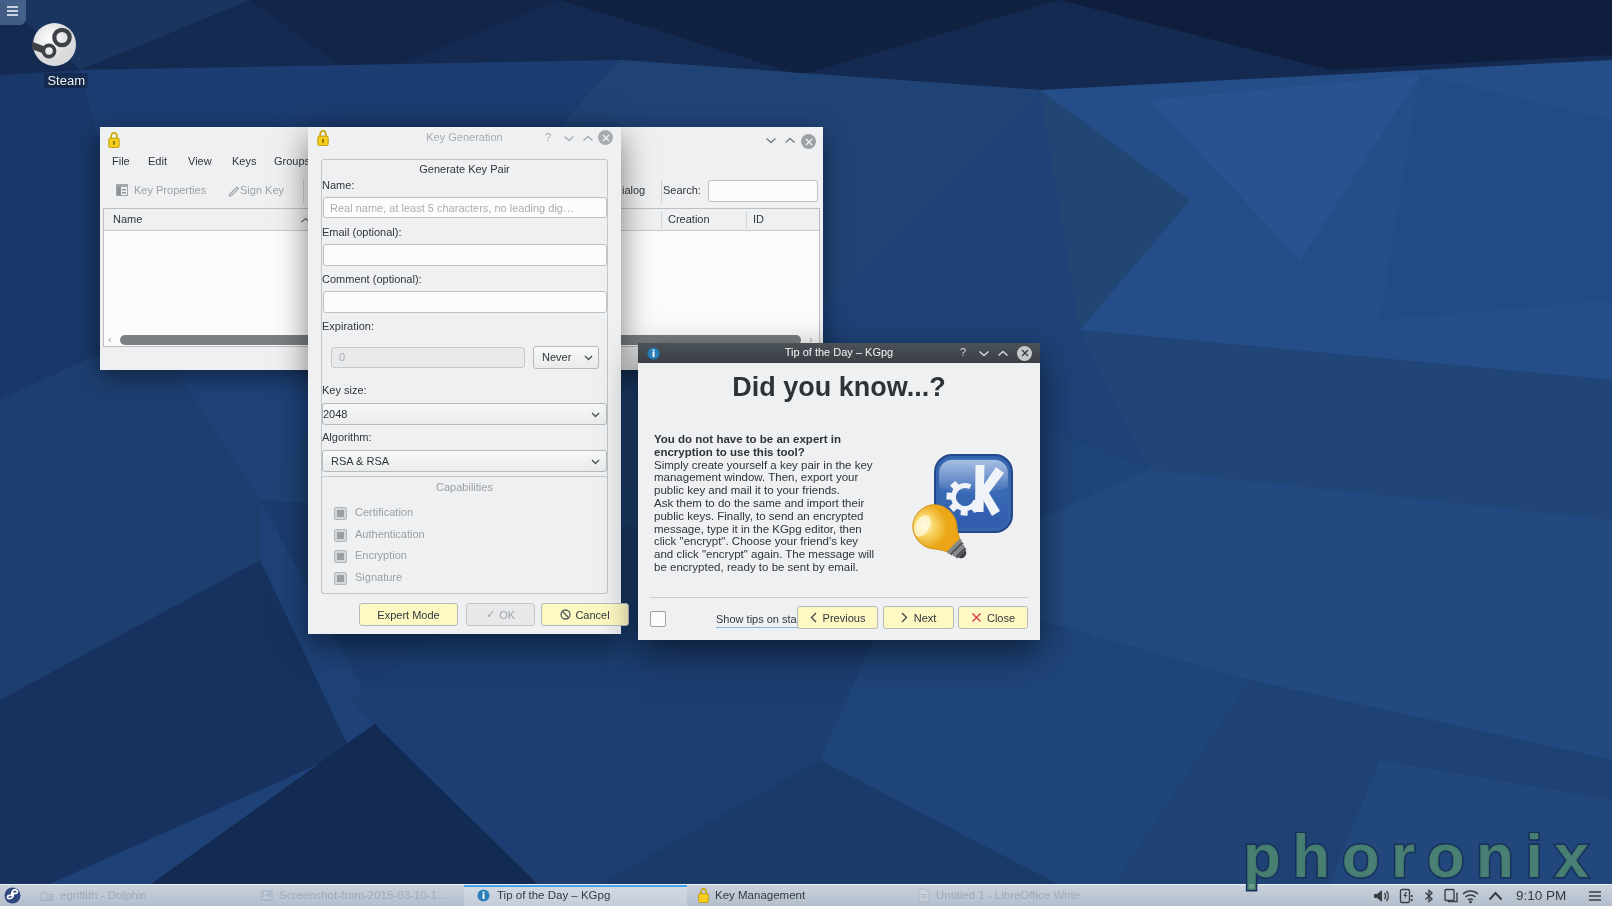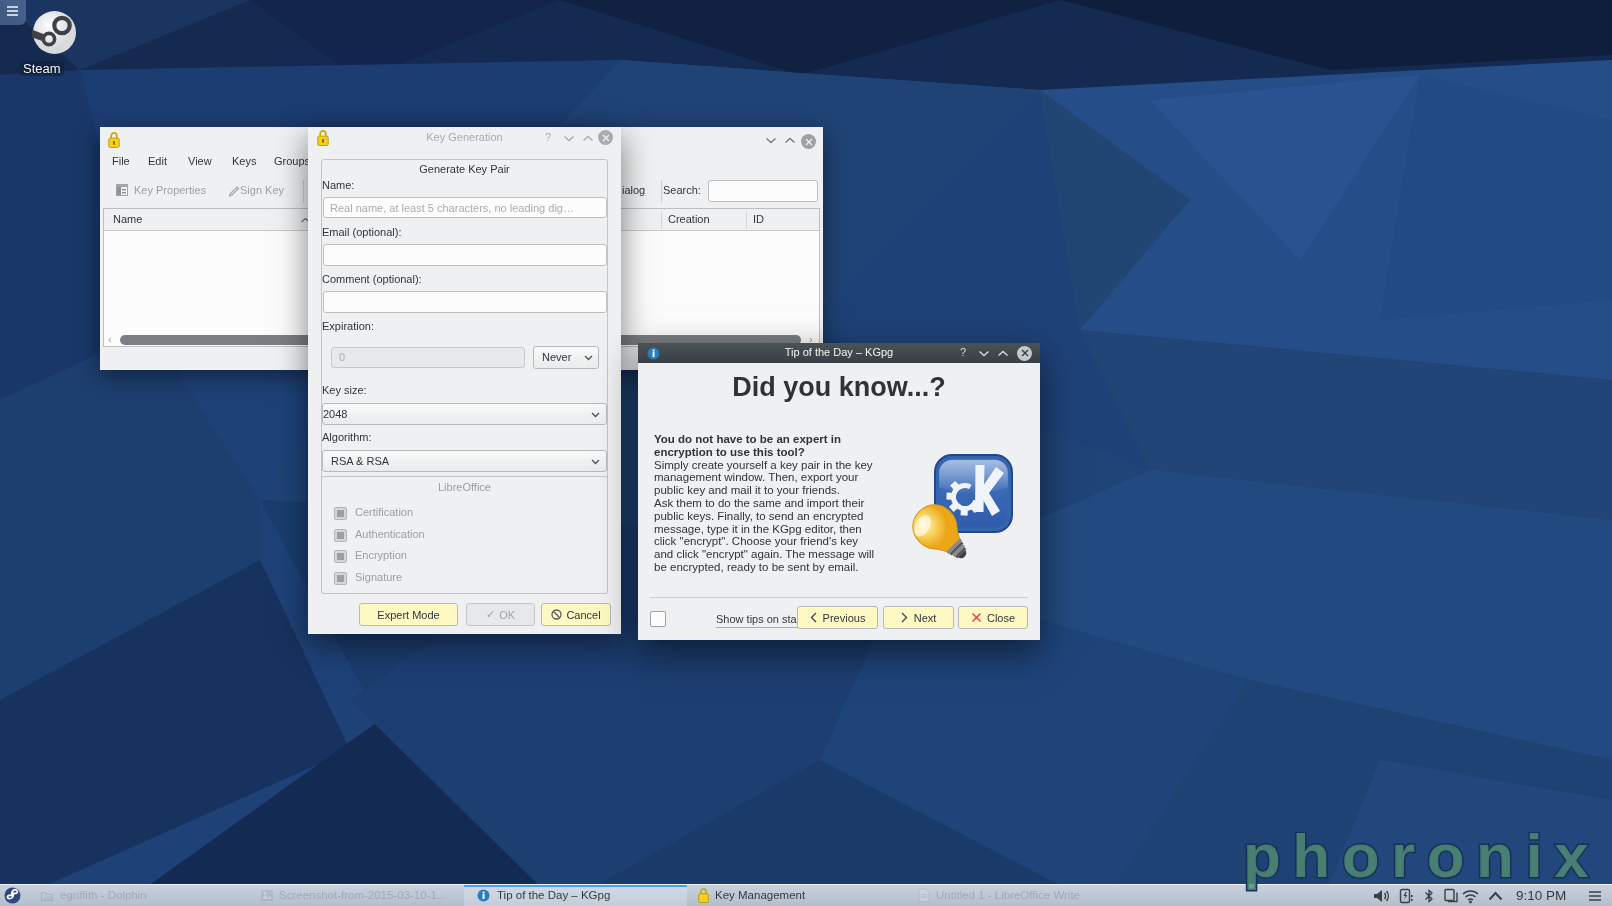--- a/index.html
+++ b/index.html
@@ -51,21 +51,21 @@
   <polygon points="1250,680 1612,760 1612,906 1100,906" fill="#1e4274"></polygon>
   <polygon points="1380,760 1612,800 1612,906 1320,906" fill="#22477c"></polygon>
 </svg>
 
 <div class="abs" style="left:0;top:0;width:26px;height:25px;background:rgba(120,150,190,0.45);border-radius:0 0 6px 0;">
   <div style="position:absolute;left:7px;top:6px;width:11px;height:2px;background:rgba(235,240,245,.8)"></div>
   <div style="position:absolute;left:7px;top:10px;width:11px;height:2px;background:rgba(235,240,245,.8)"></div>
   <div style="position:absolute;left:7px;top:14px;width:11px;height:2px;background:rgba(235,240,245,.8)"></div>
 </div>
 
-<div class="abs" id="steam" style="left:20px;top:4px;width:68px;text-align:left;">
+<div class="abs" id="steam" style="left:20px;top:16px;width:68px;text-align:right;">
   <svg width="45" height="45" viewBox="0 0 45 45" style="display:block;margin:6px auto 0;">
     <defs>
         <radialGradient id="stg" cx="40%" cy="35%">
           <stop offset="0%" stop-color="#ffffff"></stop>
           <stop offset="100%" stop-color="#d8dadc"></stop>
         </radialGradient>
       </defs>
     <circle cx="22.5" cy="22.5" r="21.5" fill="url(#stg)"></circle>
     <g fill="none" stroke="#3e4247">
       <circle cx="30" cy="15.5" r="7.7" stroke-width="4.2"></circle>
@@ -182,30 +182,30 @@
       </svg>
   </div>
   <div style="position:absolute;left:14px;top:304px;color:#31363b;font-size:11px;">Algorithm:</div>
   <div style="position:absolute;left:14px;top:323px;width:285px;height:22px;background:linear-gradient(#f8f9f9,#e9ebec);border:1px solid #b6babd;border-radius:3px;color:#31363b;font-size:11px;line-height:20px;padding-left:8px;">RSA &amp; RSA
     <svg style="position:absolute;right:6px;top:8px;" width="9" height="6" viewBox="0 0 9 6">
         <path d="M1 1 L4.5 4.5 L8 1" fill="none" stroke="#4a4f54" stroke-width="1.3"></path>
       </svg>
   </div>
 
   <div style="position:absolute;left:13px;top:349px;width:287px;height:118px;border:1px solid #c3c6c9;border-radius:3px;"></div>
-  <div style="position:absolute;left:13px;top:354px;width:287px;text-align:center;color:#9ba0a4;font-size:11px;">LibreOffice</div>
+  <div style="position:absolute;left:13px;top:354px;width:287px;text-align:center;color:#9ba0a4;font-size:11px;">Capabilities</div>
   <div style="position:absolute;left:26px;top:379px;width:260px;color:#9ba0a4;font-size:11px;">
     <div style="position:relative;height:21.5px;"><span class="cb"></span><span style="margin-left:21px;">Certification</span></div>
     <div style="position:relative;height:21.5px;"><span class="cb"></span><span style="margin-left:21px;">Authentication</span></div>
     <div style="position:relative;height:21.5px;"><span class="cb"></span><span style="margin-left:21px;">Encryption</span></div>
     <div style="position:relative;height:21.5px;"><span class="cb"></span><span style="margin-left:21px;">Signature</span></div>
   </div>
   <div class="btn" style="left:51px;top:476px;width:99px;height:23px;">Expert Mode</div>
   <div class="btn" style="left:158px;top:476px;width:69px;height:23px;background:#e7e8e9;border-color:#c3c6c8;color:#a0a4a8;"><span style="margin-right:4px;">✓</span> OK</div>
-  <div class="btn" style="left:233px;top:476px;width:70px;height:23px;"><svg width="11" height="11" viewBox="0 0 11 11" style="margin-right:4px;">
+  <div class="btn" style="left:233px;top:476px;width:88px;height:23px;"><svg width="11" height="11" viewBox="0 0 11 11" style="margin-right:4px;">
         <circle cx="5.5" cy="5.5" r="4.5" fill="none" stroke="#565b60" stroke-width="1.3"></circle>
         <path d="M2.3 2.3 L8.7 8.7" stroke="#565b60" stroke-width="1.3"></path>
       </svg>Cancel</div>
 </div>
 
 <div class="win" id="tip" style="left:638px;top:343px;width:402px;height:297px;box-shadow:0 12px 34px rgba(0,0,0,.55);">
 
   <div style="position:absolute;left:0;top:0;width:402px;height:20px;background:linear-gradient(#4a5157,#393f44);">
     <svg style="position:absolute;left:9px;top:3.5px;" width="13" height="13" viewBox="0 0 13 13">
       <circle cx="6.5" cy="6.5" r="6" fill="#2980b9" stroke="#1c5e8d" stroke-width="0.5"></circle>

